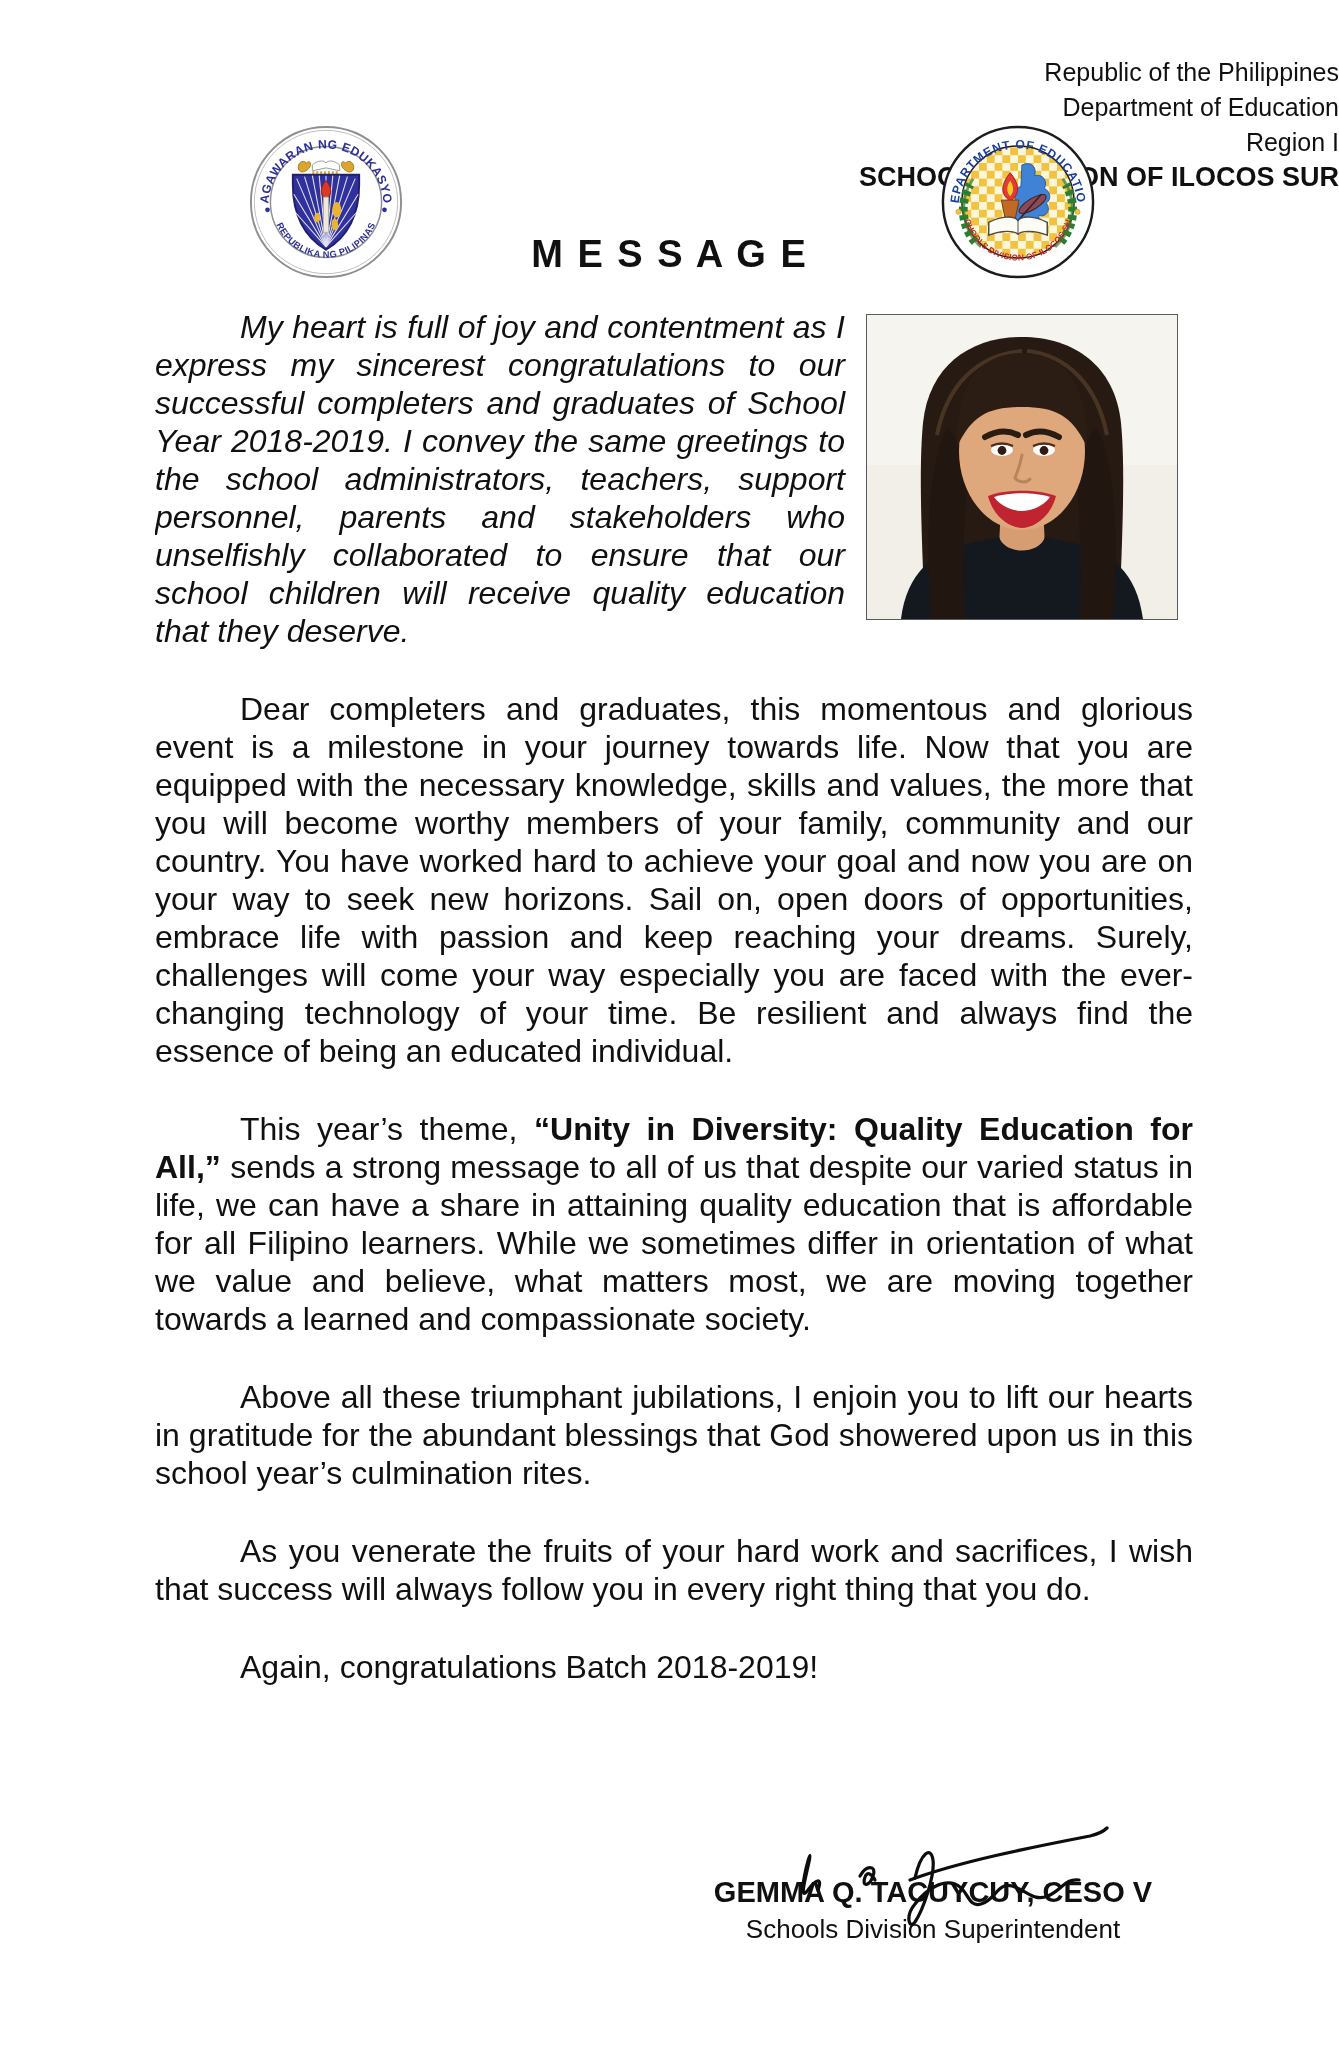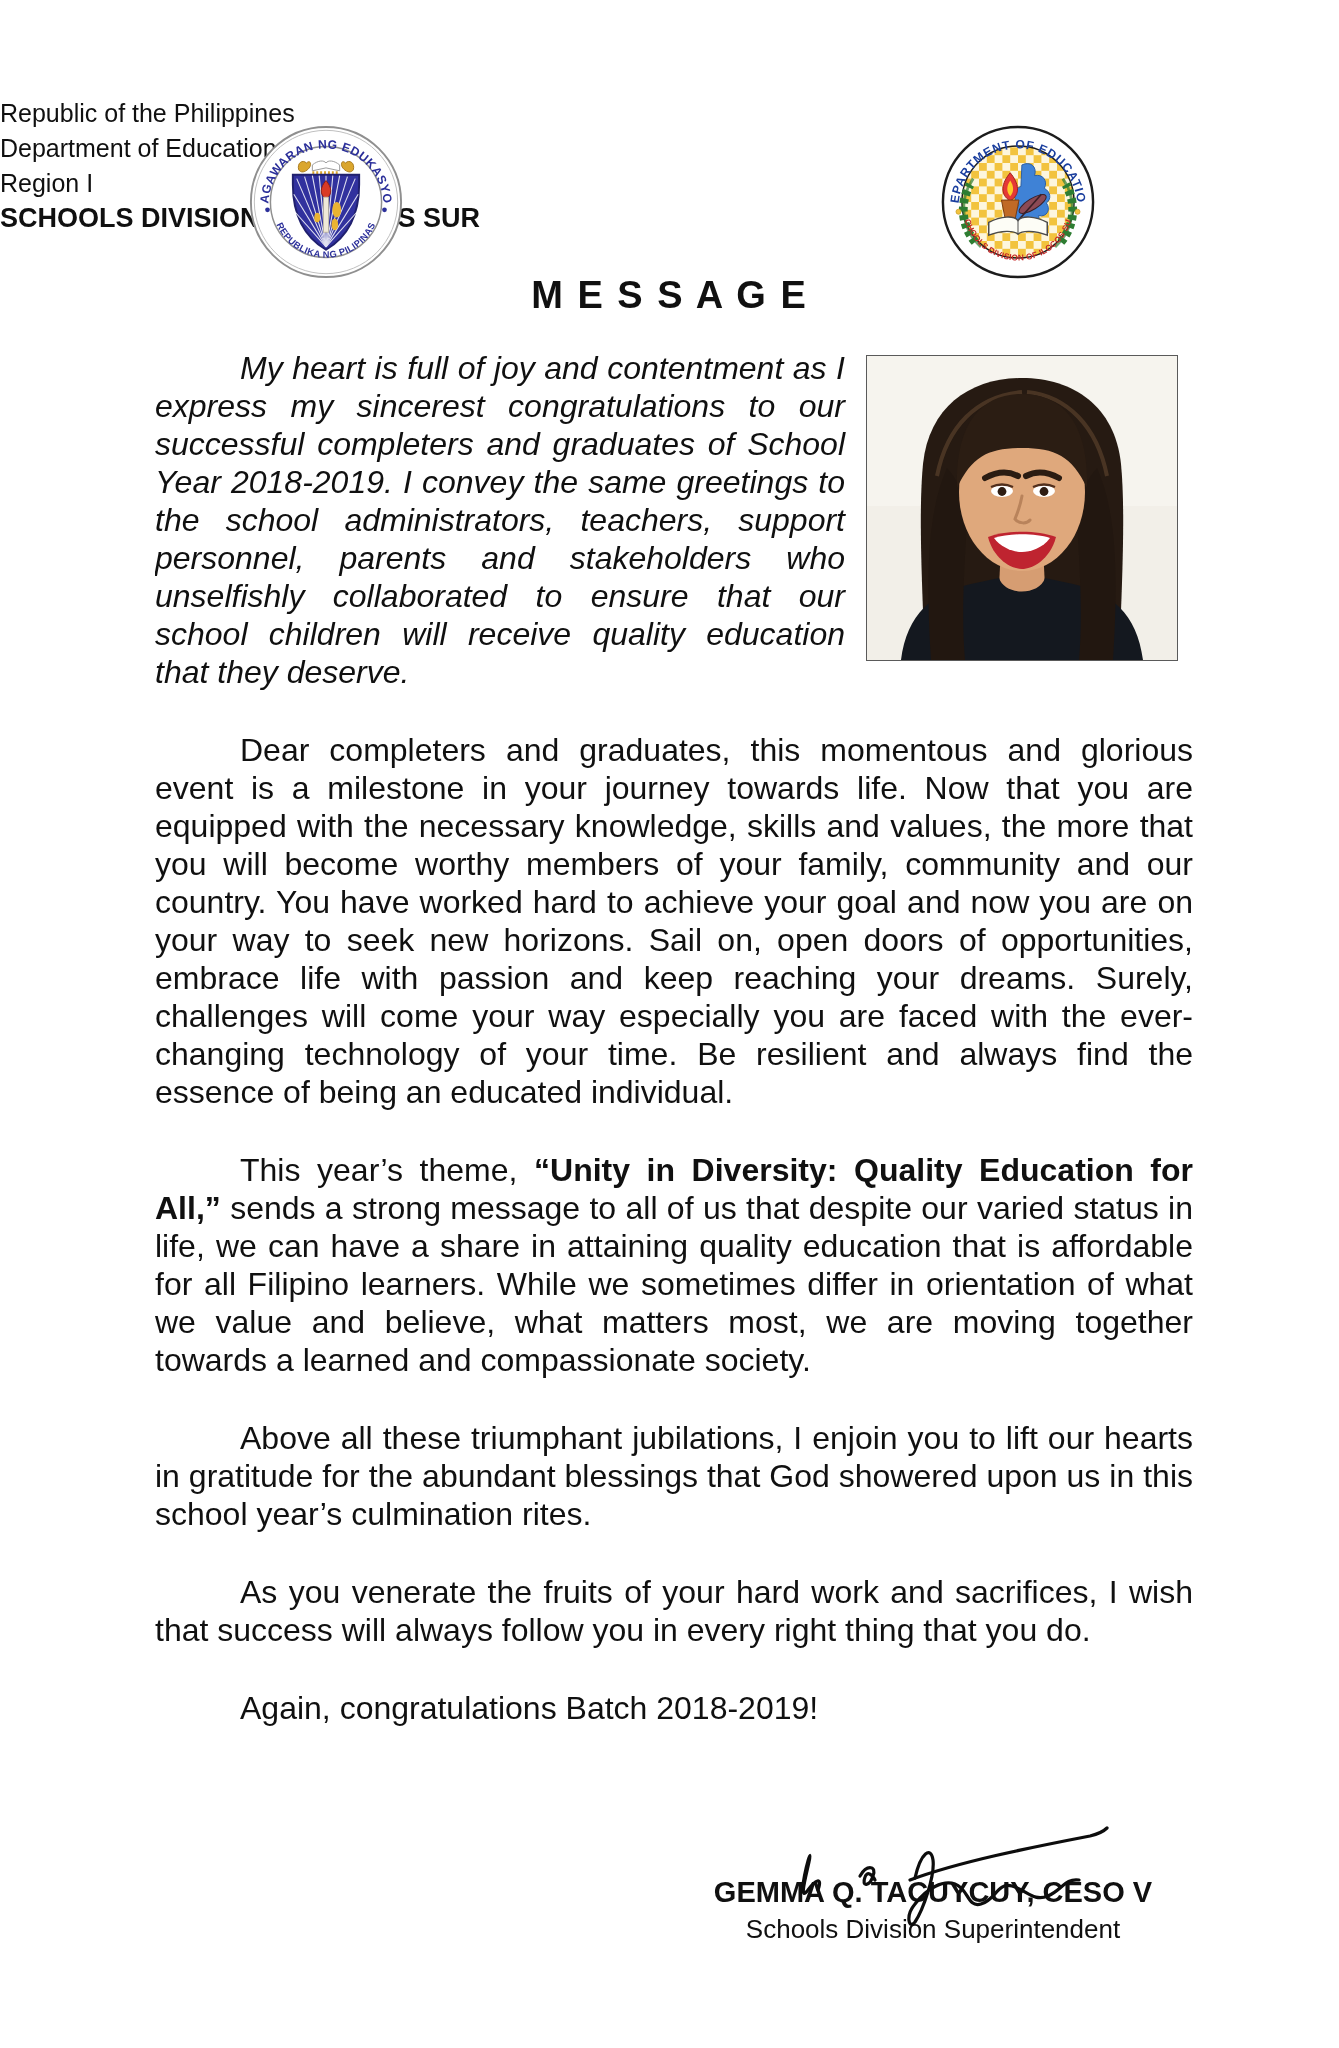--- a/index.html
+++ b/index.html
@@ -8,22 +8,22 @@
     position: relative;
     width: 1339px;
     height: 2048px;
     background: #ffffff;
     font-family: "Liberation Sans", "DejaVu Sans", sans-serif;
     color: #101010;
     overflow: hidden;
   }
   
   .header-text {
-    padding-top: 96px;
-    text-align: left;
+    padding-top: 55px;
+    text-align: right;
     font-size: 25px;
     line-height: 35px;
   }
   .header-text .org-line { font-weight: bold; font-size: 27px; }
   .seal {
     position: absolute;
     top: 124px;
     width: 156px;
     height: 156px;
   }

